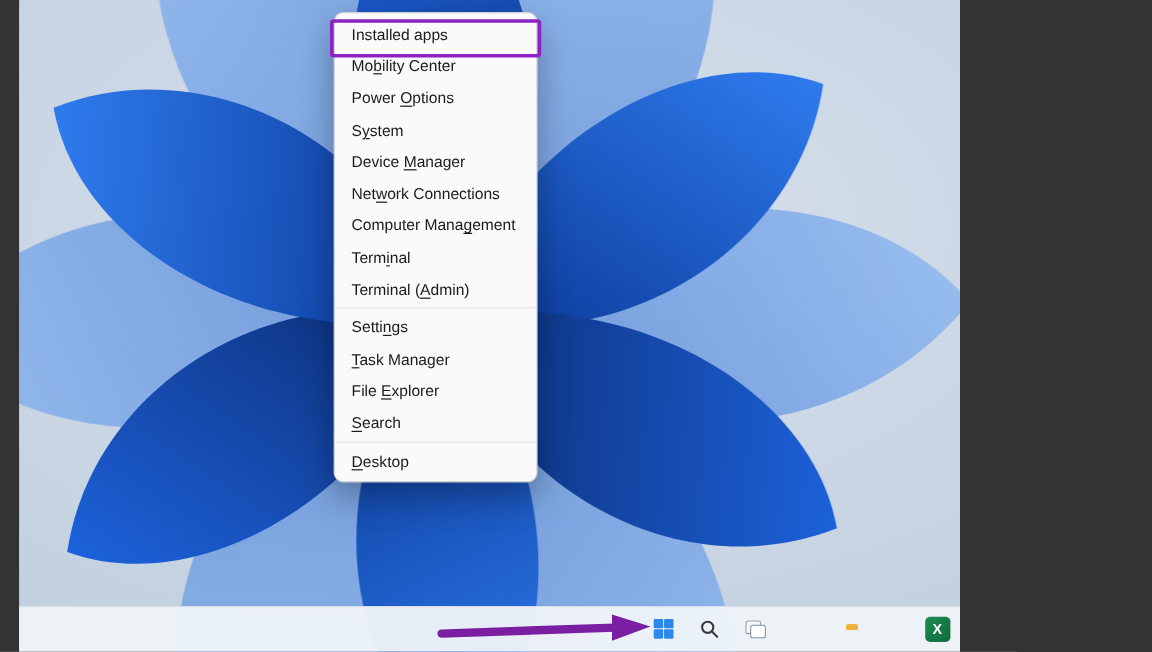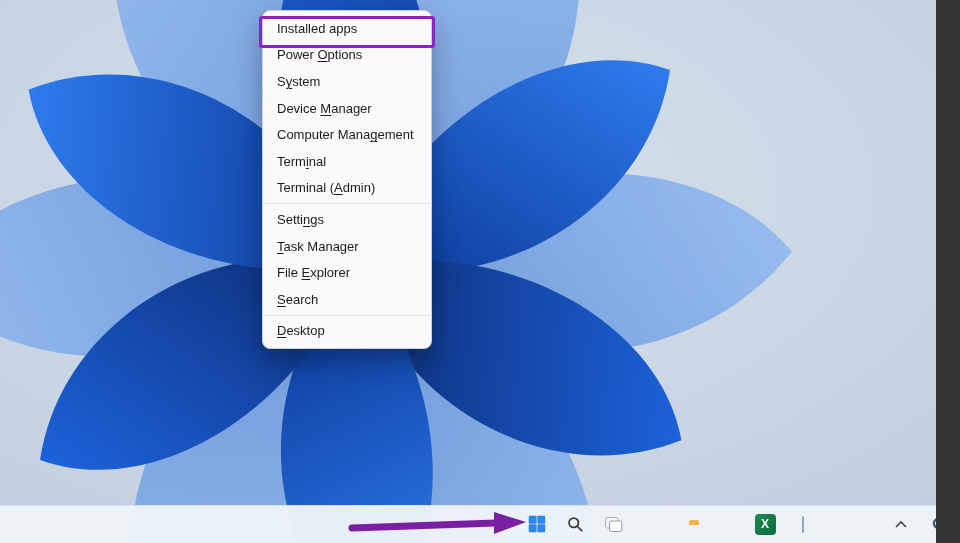--- a/index.html
+++ b/index.html
@@ -1,17 +1,17 @@
 <!DOCTYPE html>
 <html><head>
 <meta charset="utf-8">
 <style>
   html,body{margin:0;padding:0;background:#333;}
-  .stage{position:relative;width:936px;height:543px;overflow:hidden;
-         font-family:"Liberation Sans",sans-serif;background:#c6d3e1;}
+  .stage{position:relative;width:784px;height:543px;overflow:hidden;
+         font-family:"Liberation Sans",sans-serif;background:#c6d3e1;margin-left:16px;}
   .wall{position:absolute;left:0;top:0;z-index:0;}
 
   
   .menu{position:absolute;left:262px;top:10px;width:170px;box-sizing:border-box;
         background:#fafafa;border:1px solid #cdd0d4;border-radius:8px;
         box-shadow:0 12px 28px rgba(0,0,0,.30);padding:4px 0;z-index:5;}
   .menu-item{display:flex;align-items:center;justify-content:space-between;
         height:26.6px;padding:0 10px 0 14px;font-size:13px;color:#1b1b1b;
         cursor:default;white-space:nowrap;}
   .mi-label u{text-decoration-thickness:1px;text-underline-offset:2px;}
@@ -93,27 +93,33 @@
     </g>
   </svg>
 
   <div class="menu" style="background: rgb(250, 250, 250);">
     <div class="hl-box" style="border-color: rgb(143, 34, 196);"></div>
     <div id="menuList">
         <div class="menu-item">
           <span class="mi-label">Installed apps</span>
         </div>
         <div class="menu-item">
+          <span class="mi-label">Mo<u>b</u>ility Center</span>
+        </div>
+        <div class="menu-item">
           <span class="mi-label">Power <u>O</u>ptions</span>
         </div>
         <div class="menu-item">
           <span class="mi-label">S<u>y</u>stem</span>
         </div>
         <div class="menu-item">
           <span class="mi-label">Device <u>M</u>anager</span>
+        </div>
+        <div class="menu-item">
+          <span class="mi-label">Net<u>w</u>ork Connections</span>
         </div>
         <div class="menu-item">
           <span class="mi-label">Computer Mana<u>g</u>ement</span>
         </div>
         <div class="menu-item">
           <span class="mi-label">Term<u>i</u>nal</span>
         </div>
         <div class="menu-item">
           <span class="mi-label">Terminal (<u>A</u>dmin)</span>
         </div>

